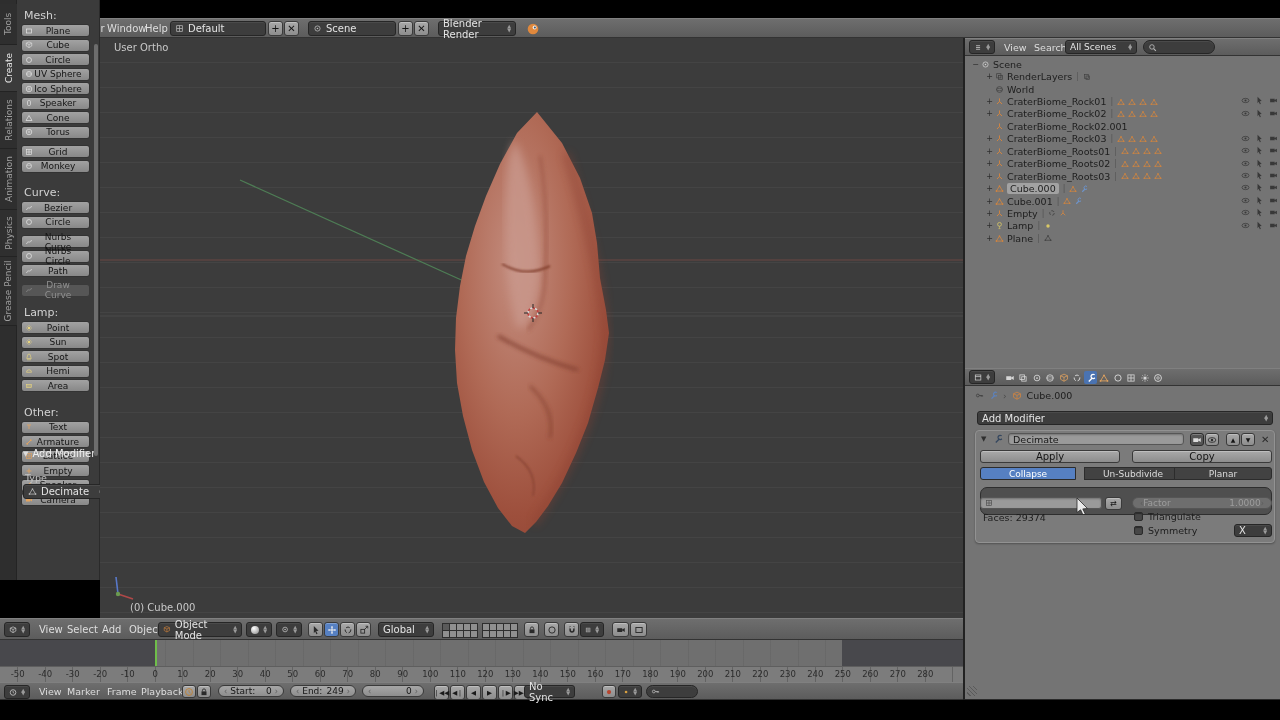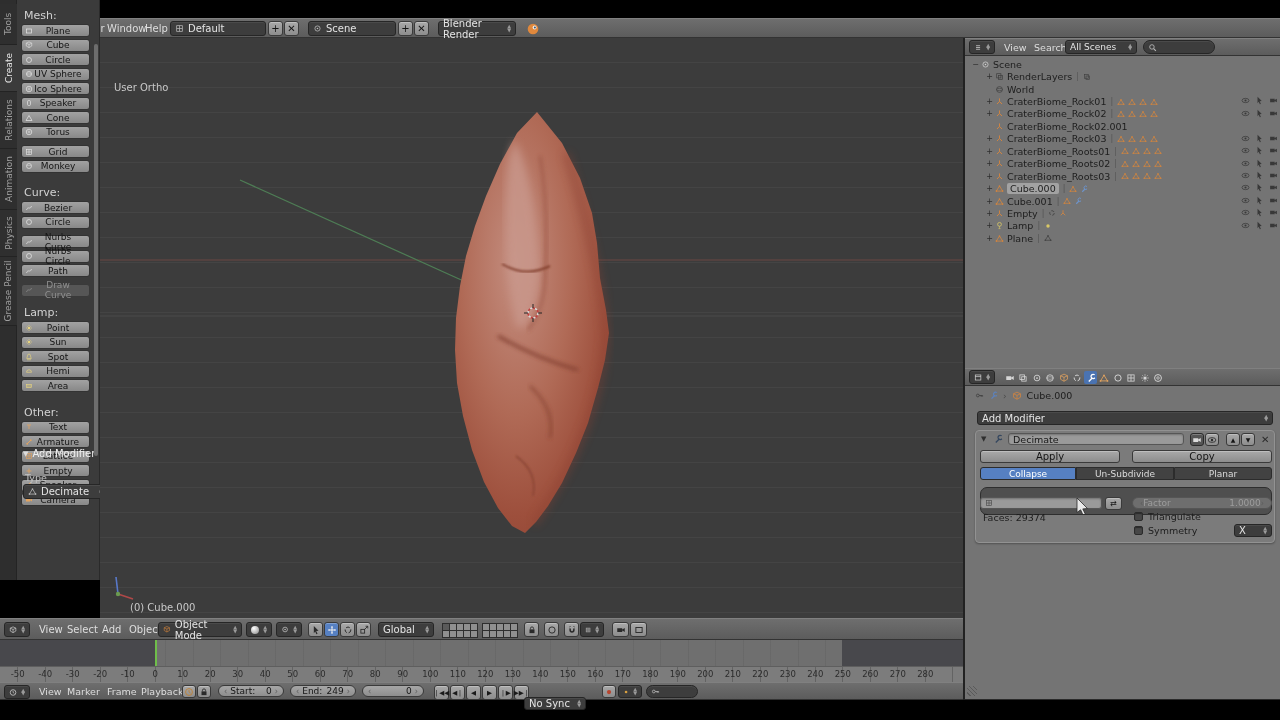--- a/index.html
+++ b/index.html
@@ -528,21 +528,21 @@
       <circle r="5" fill="none" stroke="#d8d8d8" stroke-width="1.6" stroke-dasharray="2.5 2.5"></circle>
       <circle r="5" fill="none" stroke="#c04040" stroke-width="1.6" stroke-dasharray="2.5 2.5" stroke-dashoffset="2.5"></circle>
       <path d="M0,-9V-5M0,5V9M-9,0H-5M5,0H9" stroke="#242424" stroke-width="1"></path>
     </g>
     <g transform="translate(18,556)">
       <line x1="0" y1="0" x2="15" y2="5" stroke="#b04848" stroke-width="1.6"></line>
       <line x1="0" y1="0" x2="-2" y2="-17" stroke="#5878c8" stroke-width="1.6"></line>
       <circle r="2.2" fill="#6a9a50"></circle>
     </g>
   </svg>
-  <span class="r vplabel" style="left:14px;top:4px;margin-top:40px;">User Ortho</span>
+  <span class="r vplabel" style="left:14px;top:4px;">User Ortho</span>
   <span class="r vplabel" style="left:30px;top:564px;">(0) Cube.000</span>
 </div>
 
 <div class="r" id="outliner">
   <div class="r hdr ohdr">
     <div class="r dd" style="left:4px;top:1px;width:26px;height:14px;">
       <svg class="ic" style="width:9px;height:9px;color:#ddd">
           <use href="#i-list"></use>
         </svg>
       <span class="stp">
@@ -1034,21 +1034,21 @@
     <span class="r" style="left:285px;top:3px;font-size:10px;color:#2b2b2b;">✕</span>
     <div class="r lbtn" style="left:4px;top:19px;width:140px;height:13px;">
         <span>Apply</span>
       </div>
     <div class="r lbtn" style="left:156px;top:19px;width:140px;height:13px;">
         <span>Copy</span>
       </div>
     <div class="r seg act" style="left:4px;top:36px;width:96px;height:13px;border-radius:3px 0 0 3px;">
         <span>Collapse</span>
       </div>
-    <div class="r seg" style="left:100px;top:36px;width:98px;height:13px;">
+    <div class="r seg" style="left:108px;top:36px;width:98px;height:13px;">
         <span>Un-Subdivide</span>
       </div>
     <div class="r seg" style="left:198px;top:36px;width:98px;height:13px;border-radius:0 3px 3px 0;">
         <span>Planar</span>
       </div>
     <div class="r slider" style="left:4px;top:56px;width:292px;height:28px;text-align:right;">
       <span>Ratio</span>
       <span style="margin-left:auto">1.0000</span>
     </div>
     <div class="r sunken" style="left:4px;top:66px;width:122px;height:12px;">
@@ -1291,21 +1291,21 @@
     <span class="sidearr">›</span>
   </div>
   <div class="r" style="left:434px;top:2px;display:flex;gap:1px;">
     <div class="lbtn pbtn">❘◀◀</div>
     <div class="lbtn pbtn">◀❘</div>
     <div class="lbtn pbtn">◀</div>
     <div class="lbtn pbtn">▶</div>
     <div class="lbtn pbtn">❘▶</div>
     <div class="lbtn pbtn">▶▶❘</div>
   </div>
-  <div class="r dd" style="left:524px;top:14px;width:62px;height:13px;text-align:center;">
+  <div class="r dd" style="left:524px;top:2px;width:51px;height:13px;">
     <span>No Sync</span>
     <span class="stp">
         <span>▲</span>
         <span>▼</span>
       </span>
   </div>
   <div class="r lbtn" style="left:602px;top:2px;width:14px;height:13px;">
       <svg class="hico" style="color:#b8452f">
         <use href="#i-dot"></use>
       </svg>

